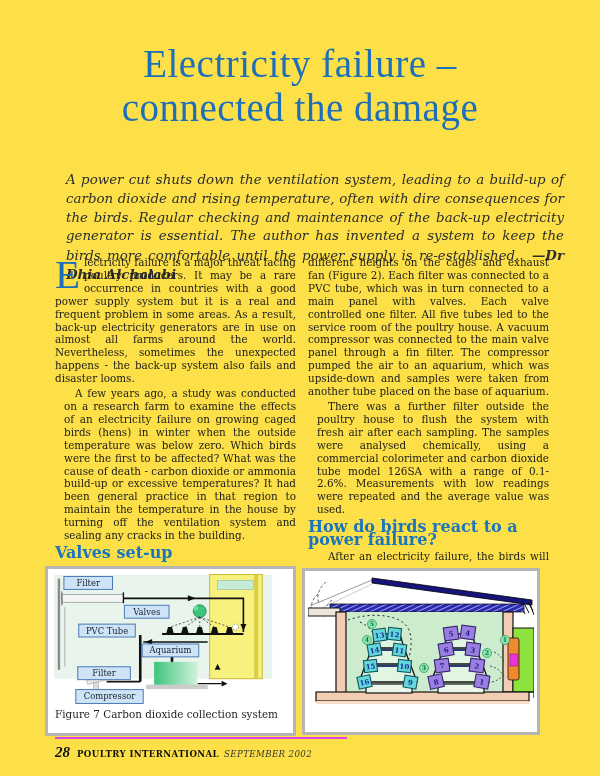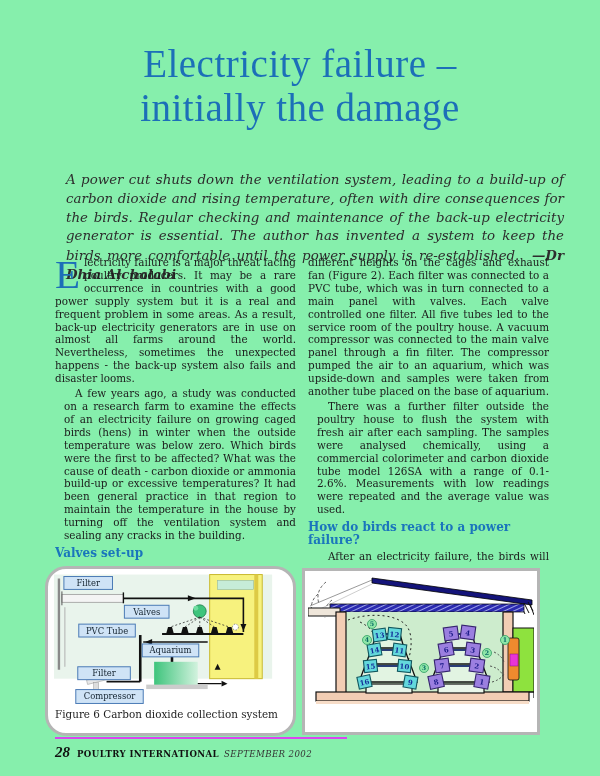--- a/index.html
+++ b/index.html
@@ -1,45 +1,45 @@
 <!DOCTYPE html>
 <html><head>
 <meta charset="utf-8">
 <style>
   html,body { margin:0; padding:0; background:#ffffff; }
-  .page { position:relative; width:600px; height:776px; background:#86efac;
+  .page { position:relative; width:600px; height:776px; background:#fde047;
           font-family:"DejaVu Serif", serif; overflow:hidden; }
 
   
   .title-block { position:absolute; top:42px; left:0; width:600px; text-align:center;
                  color:#1c6fb8; font-family:"Liberation Serif", serif;
                  font-size:39px; line-height:44px; font-weight:500; letter-spacing:0.5px; }
 
   
   .intro { position:absolute; top:158px; left:66px; width:498px;
            font-style:italic; font-size:13.4px; line-height:18.6px;
            text-align:justify; color:#2d2d2d; }
   .intro b { font-style:italic; }
 
   
   .columns { position:absolute; top:256px; left:55px; width:494px; height:308px;
              display:flex; gap:12px; overflow:hidden; }
   .col { width:241px; font-size:10.4px; line-height:12.9px;
          text-align:justify; color:#1b1b1b; }
   .col p { margin:0 0 2px 0; }
   .col p.indent { text-indent:11px;margin-left:9px; }
-  .col h2 { margin:5px 0 3px 0; color:#1a75bc; font-size:12px; font-weight:bold;
+  .col h2 { margin:5px 0 3px 0; color:#1a75bc; font-size:16px; font-weight:bold;
             text-align:left; }
   .dropcap { float:left; color:#1c6fb8; font-size:41px; line-height:33px;
              padding:2px 4px 0 0; font-family:"Liberation Serif", serif; }
 
   
   .figbox { position:absolute; border:3px solid #b5b5b5; background:#fff; padding:3px;
             box-sizing:border-box; }
-  #fig1 { left:45px; top:566px; width:251px; height:170px;border-radius:21px; }
+  #fig1 { left:45px; top:566px; width:251px; height:170px; }
   #fig2 { left:302px; top:568px; width:238px; height:167px; }
   .figcaption { font-size:10.4px; color:#1d1d1d; padding:2px 2px 0 4px; text-align:left; }
   .figbox svg { display:block; }
   .figbox svg text { font-family:"DejaVu Serif", serif; }
   .lblrect { fill:#cfe3f6; stroke:#4a7ab5; stroke-width:1; }
   .lbltext { font-size:8.5px; fill:#13222e; text-anchor:middle; }
   .cnum { font-size:7px; font-weight:bold; text-anchor:middle; fill:#14309a; }
   .pnum { font-size:7px; font-weight:bold; text-anchor:middle; fill:#1c1c8a; }
   .mnum { font-size:6.3px; font-weight:bold; text-anchor:middle; fill:#0b6e66; }
   .cbox { fill:#63d8dc; stroke:#11575e; stroke-width:1.1; }
@@ -56,21 +56,21 @@
   .footer .issue { font-size:8.6px; font-style:italic; letter-spacing:0.4px;
                    color:#333; margin-left:5px; }
 </style>
 </head>
 <body>
 
 <div class="page">
 
   <div class="title-block">
     <div>Electricity failure –</div>
-    <div>initially the damage</div>
+    <div>connected the damage</div>
   </div>
 
   <p class="intro"><span>A power cut shuts down the ventilation system, leading to a build-up of carbon dioxide and rising temperature, often with dire consequences for the birds. Regular checking and maintenance of the back-up electricity generator is essential. The author has invented a system to keep the birds more comfortable until the power supply is re-established.</span>&nbsp;&nbsp;<b>—Dr Dhia Alchalabi</b></p>
 
   <div class="columns">
     <div class="col">
       <p><span class="dropcap">E</span><span>lectricity failure is a major threat facing poultry producers. It may be a rare occurrence in countries with a good power supply system but it is a real and frequent problem in some areas. As a result, back-up electricity generators are in use on almost all farms around the world. Nevertheless, sometimes the unexpected happens - the back-up system also fails and disaster looms.</span></p>
       <p class="indent">A few years ago, a study was conducted on a research farm to examine the effects of an electricity failure on growing caged birds (hens) in winter when the outside temperature was below zero. Which birds were the first to be affected? What was the cause of death - carbon dioxide or ammonia build-up or excessive temperatures? It had been general practice in that region to maintain the temperature in the house by turning off the ventilation system and sealing any cracks in the building.</p>
       <h2>Valves set-up</h2>
       <p class="indent">To measure the carbon dioxide concentration in the poultry house, a gas collection system was fitted into poultry house, as shown in Figure 1. Five sets of filters were placed in different locations and at</p>
@@ -163,21 +163,21 @@
         <rect class="lblrect" x="28" y="52" width="57" height="13"></rect>
         <text class="lbltext" x="56.5" y="61.5">PVC Tube</text>
         <rect class="lblrect" x="92" y="72" width="57" height="13"></rect>
         <text class="lbltext" x="120.5" y="81.5">Aquarium</text>
         <rect class="lblrect" x="27" y="95" width="53" height="13"></rect>
         <text class="lbltext" x="53.5" y="104.5">Filter</text>
         <rect class="lblrect" x="25" y="118" width="68" height="14"></rect>
         <text class="lbltext" x="59" y="128">Compressor</text>
       </g>
     </svg>
-    <div class="figcaption">Figure 6 Carbon dioxide collection system</div>
+    <div class="figcaption">Figure 7 Carbon dioxide collection system</div>
   </div>
 
   <div class="figbox" id="fig2">
     <svg viewBox="0 0 226 140" width="226" height="140">
       <defs>
         <pattern id="hatchP" width="4" height="8" patternUnits="userSpaceOnUse" patternTransform="rotate(65)">
           <rect width="4" height="8" fill="#2a2ab0"></rect>
           <line x1="0" y1="0" x2="0" y2="8" stroke="#cfd4ff" stroke-width="1.4"></line>
         </pattern>
       </defs>

